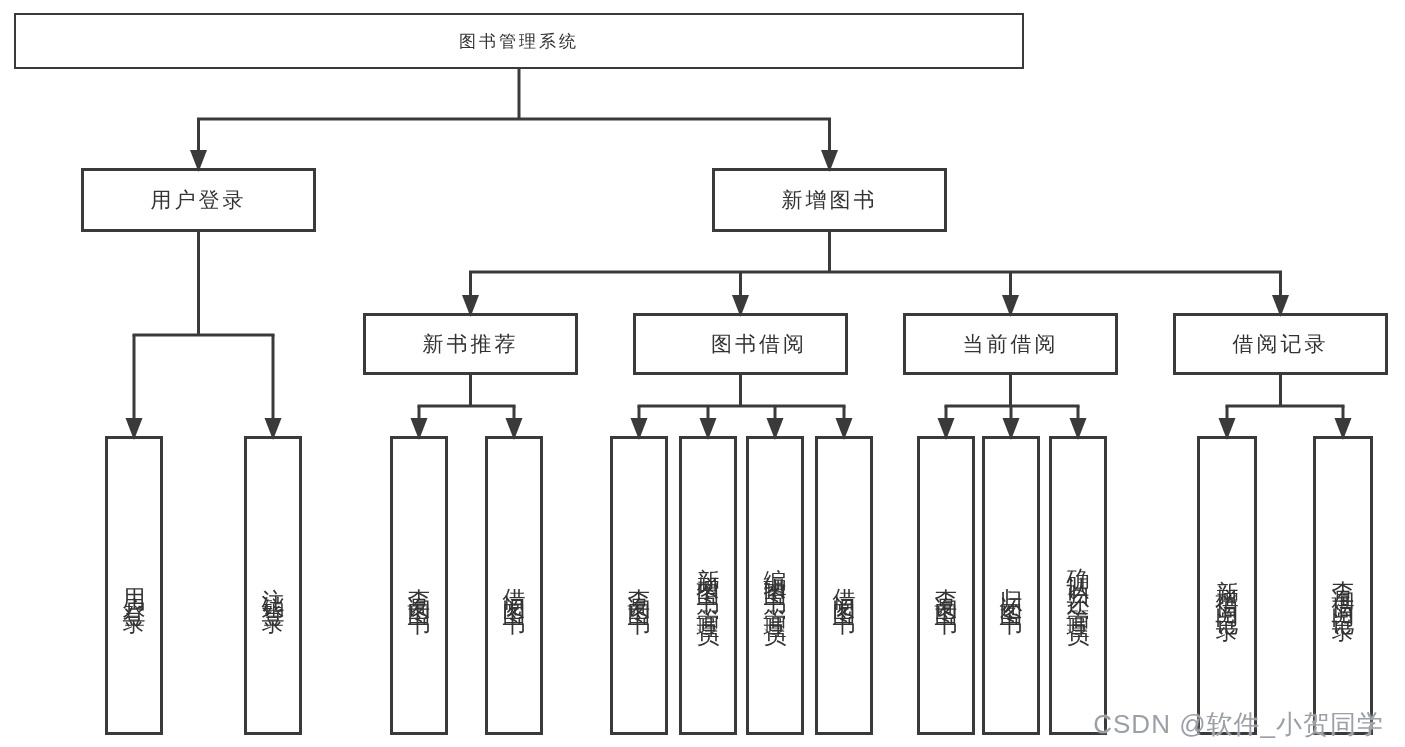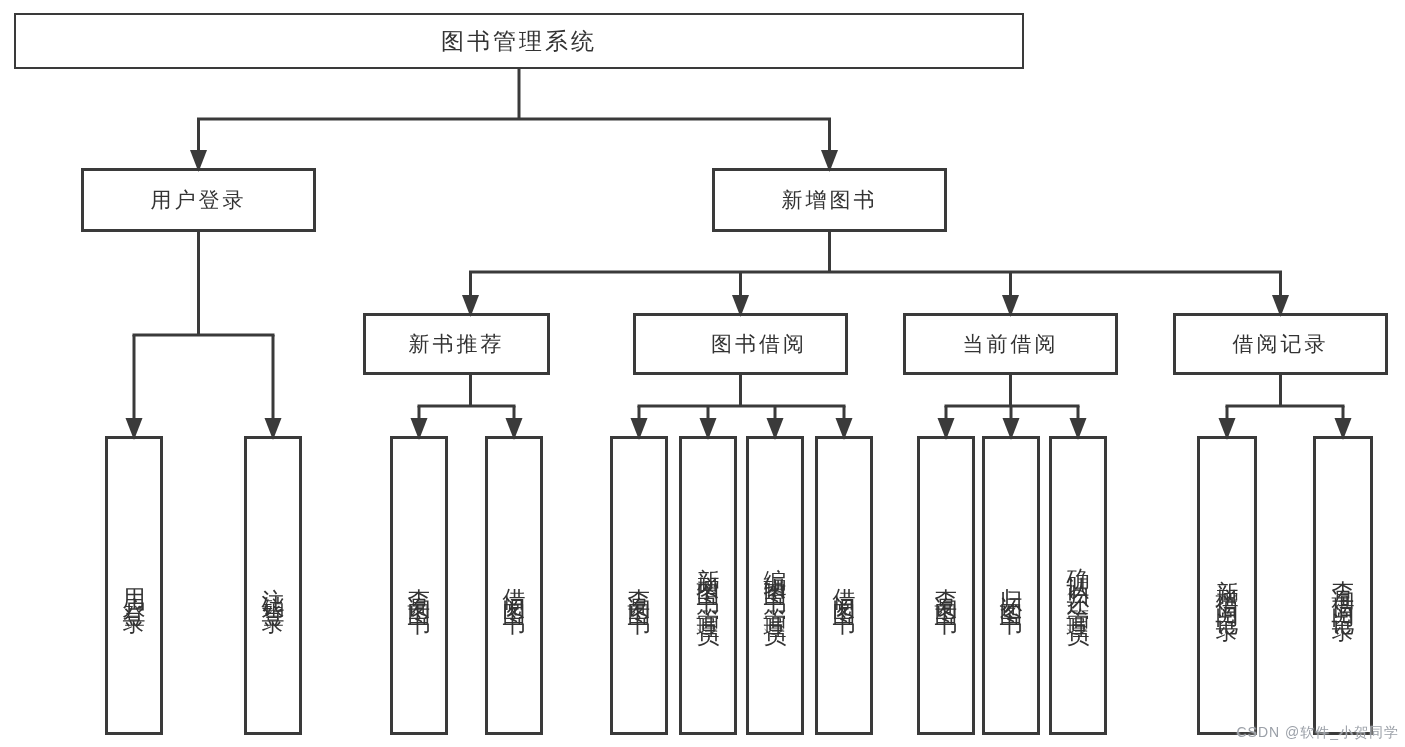--- a/index.html
+++ b/index.html
@@ -22,24 +22,24 @@
     background:var(--fill,#ffffff);
     border:3px solid var(--border,#3a3a3a);
     color:var(--text,#333333);
     display:flex;align-items:center;justify-content:center;
     z-index:2;
   }
   .node.h .lbl{font-size:21px;letter-spacing:3px;white-space:nowrap;}
   .node.v{writing-mode:vertical-rl;}
   .node.v .lbl{font-size:23px;letter-spacing:8px;line-height:1;}
   .node[data-name="node-root"]{border-width:2px;}
-  .node[data-name="node-root"] .lbl{font-size:23px;letter-spacing:3px;}
+  .node[data-name="node-root"] .lbl{font-size:17px;letter-spacing:3px;}
   #watermark{
-    position:absolute;right:6px;bottom:5px;
-    font-size:14px;letter-spacing:1px;
+    position:absolute;right:21px;bottom:5px;
+    font-size:26px;letter-spacing:1px;
     color:var(--wm,#9ba0a8);
     z-index:10;white-space:nowrap;
     text-shadow:0 0 2px #ffffff;
   }
 </style>
 </head>
 <body>
 
 <div id="canvas" data-name="diagram-canvas">
   <svg id="connectors" data-name="connector-lines" xmlns="http://www.w3.org/2000/svg">
@@ -99,21 +99,21 @@
   <div id="nodes" data-name="nodes-layer">
       <div class="node h" data-name="node-root" style="left: 14px; top: 13px; width: 1010px; height: 56px;">
         <span class="lbl" data-name="node-label">图书管理系统</span>
       </div>
       <div class="node h" data-name="node-user-login" style="left: 81px; top: 168px; width: 235px; height: 64px;">
         <span class="lbl" data-name="node-label">用户登录</span>
       </div>
       <div class="node h" data-name="node-book-mgmt" style="left: 712px; top: 168px; width: 235px; height: 64px;">
         <span class="lbl" data-name="node-label">新增图书</span>
       </div>
-      <div class="node h" data-name="node-new-book-rec" style="left: 363px; top: 313px; width: 187px; height: 62px; align-items: center;">
+      <div class="node h" data-name="node-new-book-rec" style="left: 363px; top: 313px; width: 215px; height: 62px; align-items: center;">
         <span class="lbl" data-name="node-label">新书推荐</span>
       </div>
       <div class="node h" data-name="node-book-borrow" style="left: 633px; top: 313px; width: 215px; height: 62px; padding-left: 37px;">
         <span class="lbl" data-name="node-label">图书借阅</span>
       </div>
       <div class="node h" data-name="node-current-borrow" style="left: 903px; top: 313px; width: 215px; height: 62px;">
         <span class="lbl" data-name="node-label">当前借阅</span>
       </div>
       <div class="node h" data-name="node-borrow-record" style="left: 1173px; top: 313px; width: 215px; height: 62px;">
         <span class="lbl" data-name="node-label">借阅记录</span>

